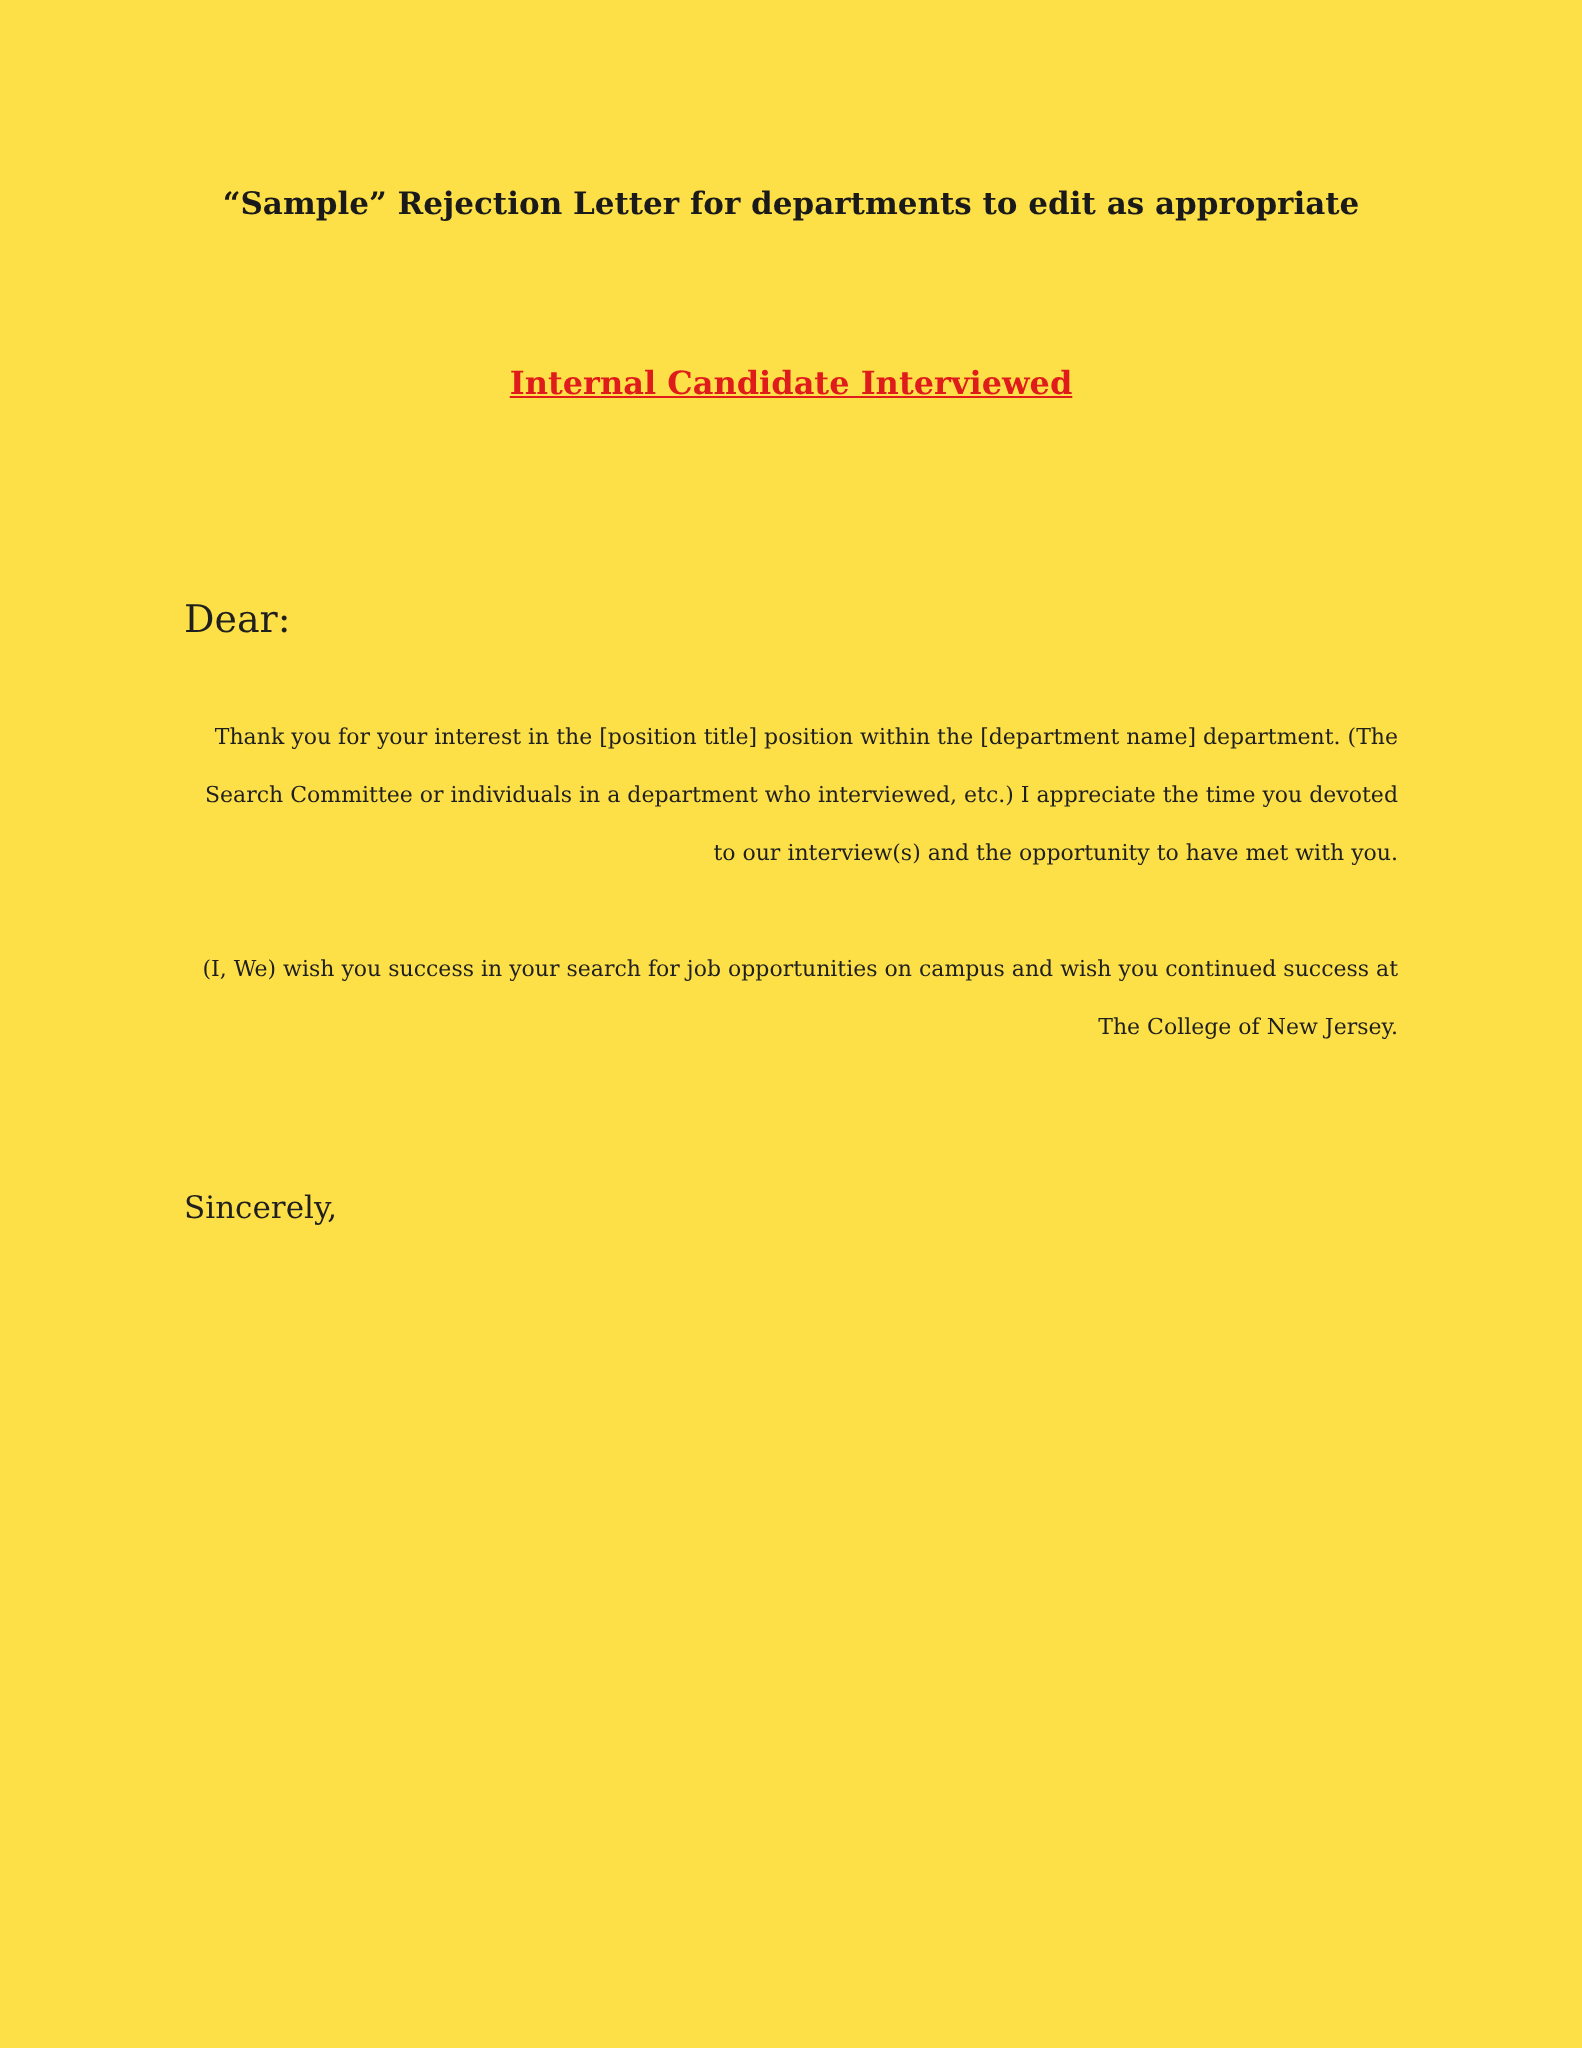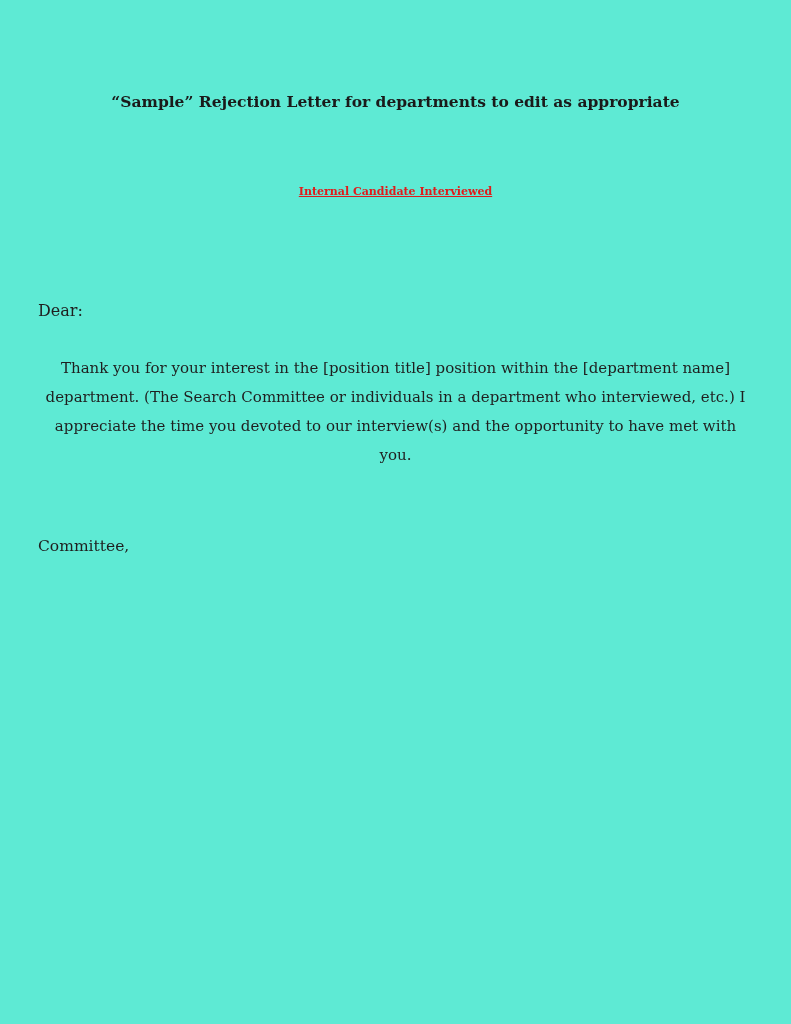--- a/index.html
+++ b/index.html
@@ -2,52 +2,52 @@
 <html><head>
 <meta charset="utf-8">
 <style>
   * { margin: 0; padding: 0; box-sizing: border-box; }
   html, body { background: #ffffff; }
   .page {
     position: relative;
     width: 791px;
     height: 1024px;
     margin: 0 auto;
-    background: #5eead4;
+    background: #fde047;
     font-family: "DejaVu Serif", "Liberation Serif", serif;
     color: #1f1f1f;
-    padding: 0 38px;
+    padding: 0 92px;
     overflow: hidden;
   }
   .doc-title {
     margin-top: 90px;
     font-size: 15.5px;
     line-height: 24px;
     font-weight: bold;
     text-align: center;
     color: #1a1a1a;
   }
   .doc-heading {
     margin-top: 66px;
-    font-size: 11px;
+    font-size: 16px;
     line-height: 24px;
     font-weight: bold;
     text-align: center;
     text-decoration: underline;
   }
   .salutation {
     margin-top: 92px;
-    font-size: 16px;
+    font-size: 19px;
     line-height: 29px;
   }
   .body-para {
     margin-top: 29px;
-    font-size: 15px;
+    font-size: 11px;
     line-height: 29px;
-    text-align: center;
+    text-align: right;
   }
   .closing {
     margin-top: 62px;
     font-size: 15.5px;
     line-height: 29px;
   }
 </style>
 </head>
 <body>
 
@@ -56,16 +56,17 @@
   <div class="doc-title">“Sample” Rejection Letter for departments to edit as appropriate</div>
 
   <div class="doc-heading" style="color: rgb(224, 27, 27);">Internal Candidate Interviewed</div>
 
   <div class="salutation">Dear:</div>
 
   <p class="body-para">Thank you for your interest in the [position title] position within the [department name] department. (The Search Committee or individuals in a department who interviewed, etc.) I appreciate the time you devoted to our interview(s) and the opportunity to have met with you.</p>
 
 
 
+  <p class="body-para">(I, We) wish you success in your search for job opportunities on campus and wish you continued success at The College of New Jersey.</p>
 
-  <div class="closing">Committee,</div>
+  <div class="closing">Sincerely,</div>
 
 </div>
 
 </body></html>

